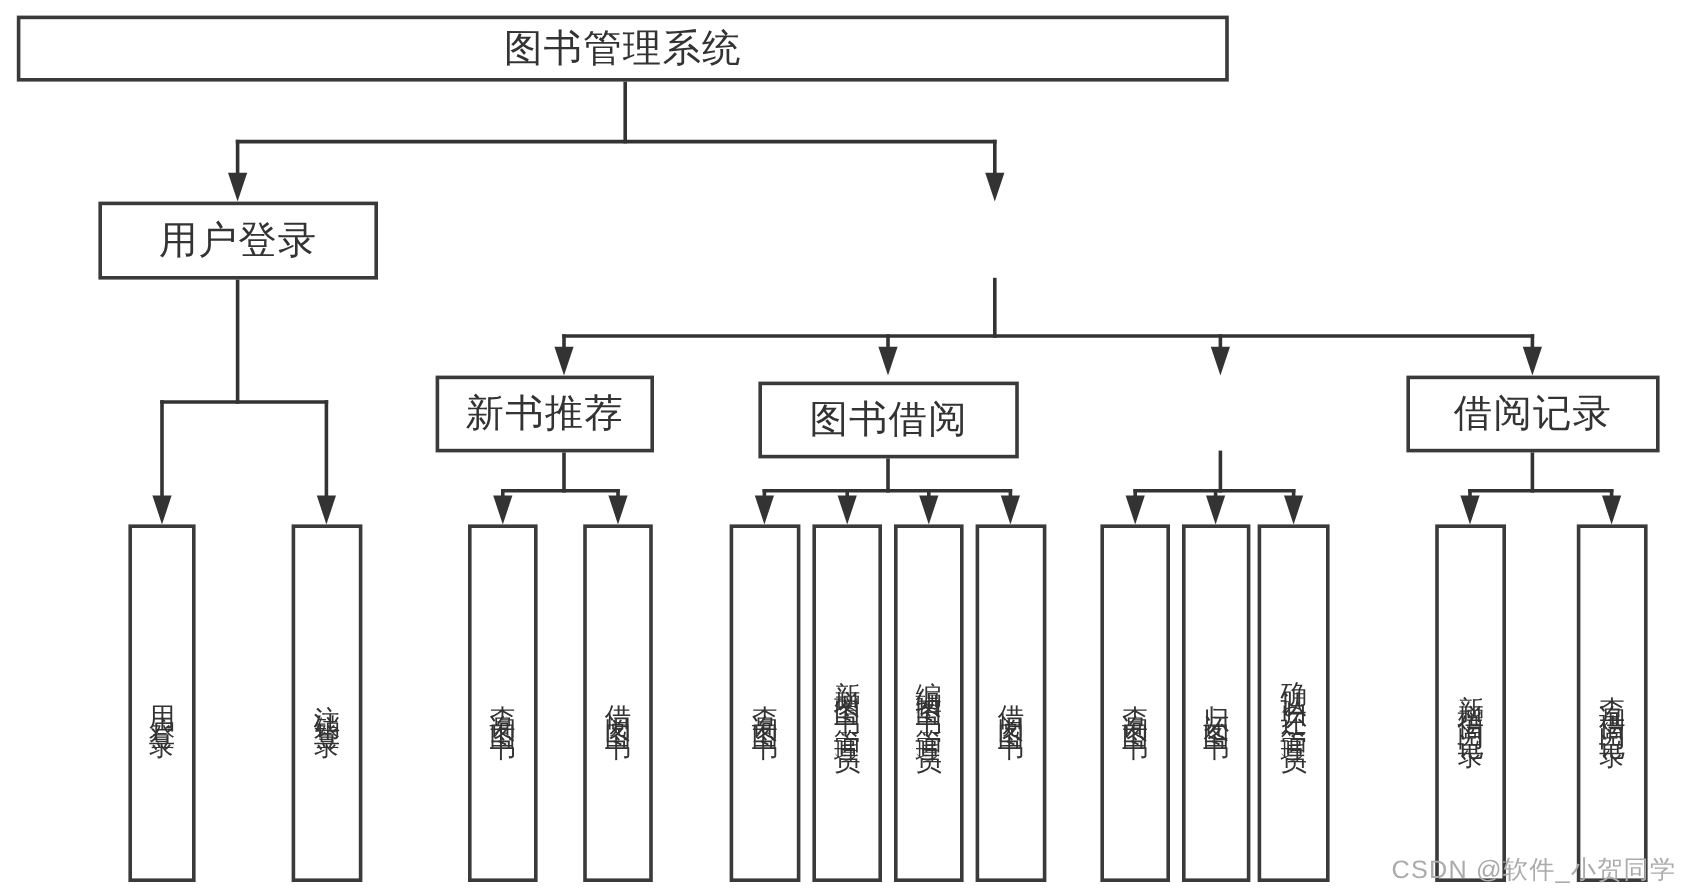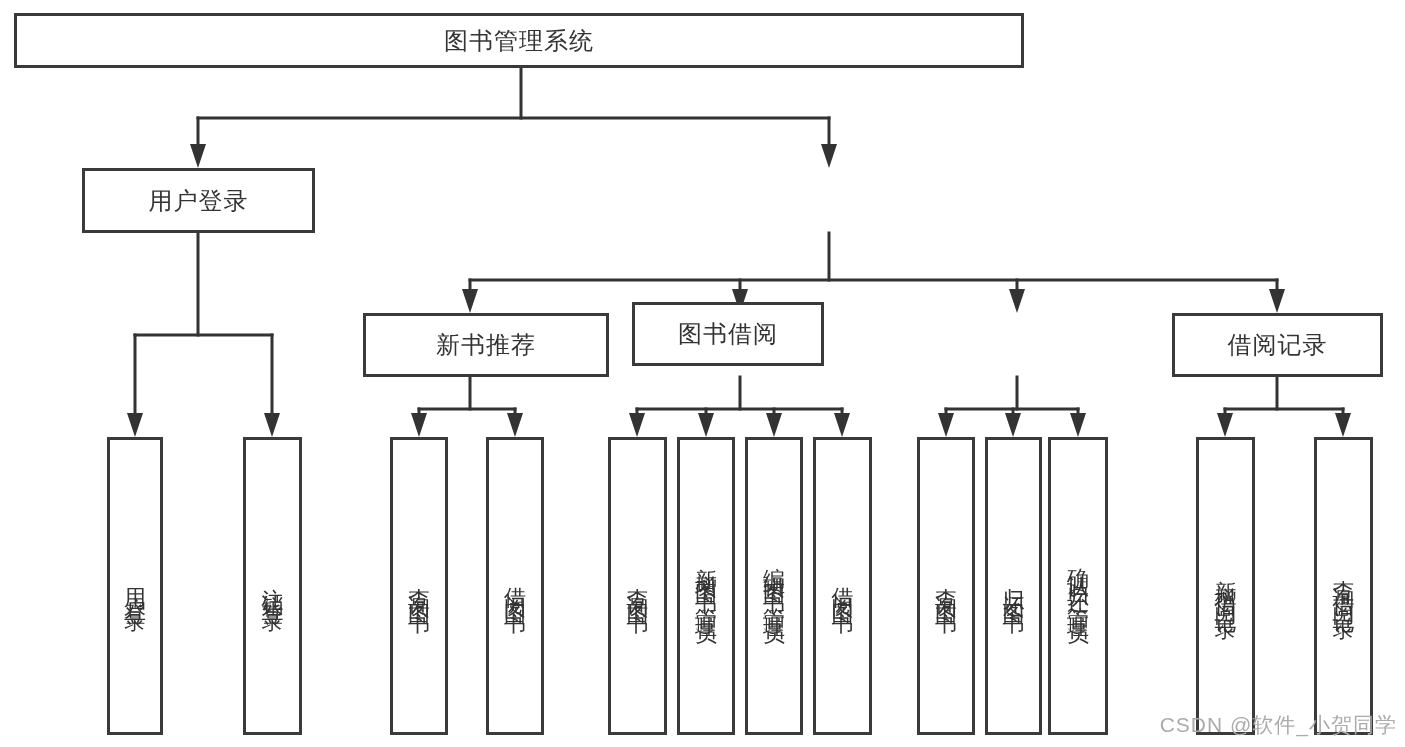--- a/index.html
+++ b/index.html
@@ -19,21 +19,21 @@
   }
   .node {
     position: absolute;
     box-sizing: border-box;
     border: 3px solid #3a3a3a;
     background: #ffffff;
     color: #333333;
     display: flex;
     align-items: center;
     justify-content: center;
-    font-size: 24px;
+    font-size: 32px;
     letter-spacing: 1px;
     z-index: 2;
     white-space: nowrap;
   }
   .node.leaf {
     writing-mode: vertical-lr;
     text-orientation: mixed;
     font-size: 22px;
     letter-spacing: 8px;
     white-space: normal;
@@ -116,22 +116,22 @@
       <polygon points="1070,413 1086,413 1078,437"></polygon>
       <polygon points="1217,413 1233,413 1225,437"></polygon>
       <polygon points="1335,413 1351,413 1343,437"></polygon>
     </g>
   </svg>
 
   <div class="node" style="left:14px; top:13px; width:1010px; height:55px">图书管理系统</div>
 
   <div class="node" style="left:82px; top:168px; width:233px; height:65px">用户登录</div>
 
-  <div class="node" style="left:363px; top:313px; width:246px; height:64px">新书推荐</div>
-  <div class="node" style="left:632px; top:302px; width:192px; height:64px">图书借阅</div>
+  <div class="node" style="left:363px; top:313px; width:182px; height:64px">新书推荐</div>
+  <div class="node" style="left:632px; top:318px; width:217px; height:64px">图书借阅</div>
   <div class="node" style="left:1172px; top:313px; width:211px; height:64px">借阅记录</div>
 
   <div class="node leaf" style="left:107px; top:437px; width:56px; height:298px">用户登录</div>
   <div class="node leaf" style="left:243px; top:437px; width:59px; height:298px">注销登录</div>
 
   <div class="node leaf" style="left:390px; top:437px; width:58px; height:298px">查询图书</div>
   <div class="node leaf" style="left:486px; top:437px; width:58px; height:298px">借阅图书</div>
 
   <div class="node leaf" style="left:608px; top:437px; width:59px; height:298px">查询图书</div>
   <div class="node leaf" style="left:677px; top:437px; width:58px; height:298px">新增图书（管理员）</div>

